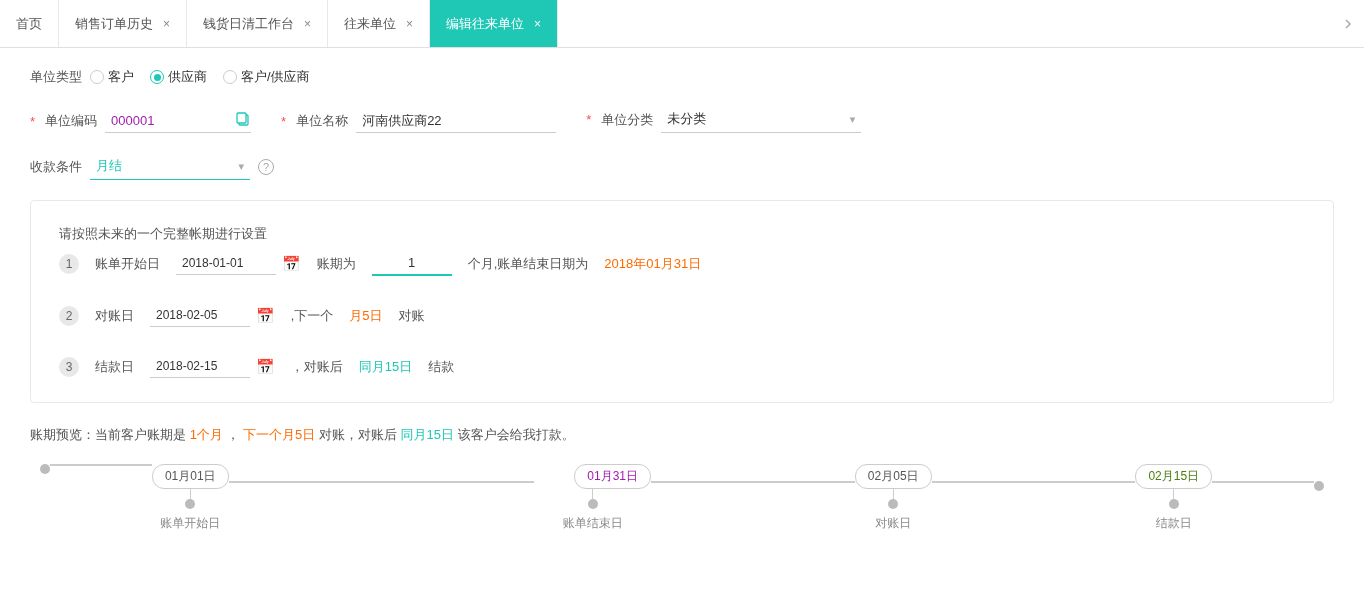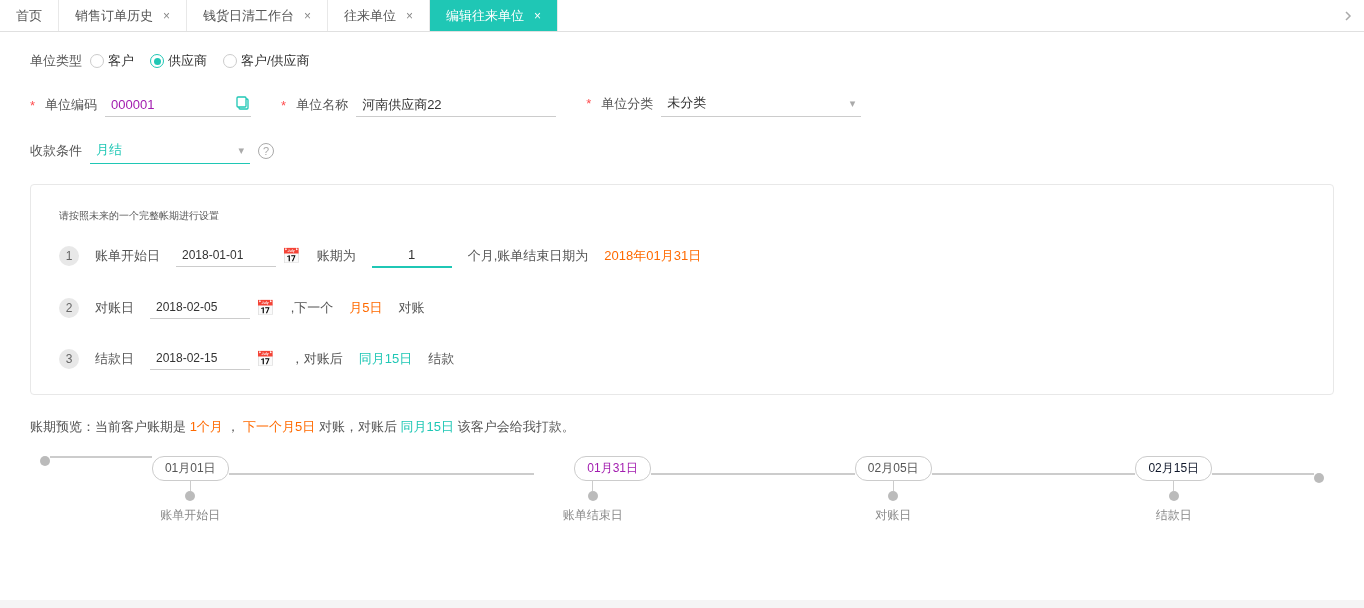--- a/index.html
+++ b/index.html
@@ -4,21 +4,21 @@
   <style>
     * { box-sizing: border-box; margin: 0; padding: 0; }
     body { font-family: 'Microsoft YaHei', Arial, sans-serif; font-size: 13px; background: #f5f5f5; color: #333; }
 
     
     .tab-bar {
       display: flex;
       align-items: stretch;
       background: #fff;
       border-bottom: 1px solid #e0e0e0;
-      height: 32px;
+      height: 48px;
       padding: 0 0;
     }
     .tab-item {
       display: flex;
       align-items: center;
       padding: 0 16px;
       cursor: pointer;
       font-size: 13px;
       color: #555;
       border-right: 1px solid #e8e8e8;
@@ -171,23 +171,23 @@
     }
 
     
     .card-box {
       border: 1px solid #e8e8e8;
       border-radius: 4px;
       padding: 24px 28px;
       margin-bottom: 20px;
     }
     .card-title {
-      font-size: 10px;
+      font-size: 13px;
       color: #555;
-      margin-bottom: 20px;
+      margin-bottom: 8px;
     }
 
     
     .account-row {
       display: flex;
       align-items: center;
       margin-bottom: 28px;
       gap: 16px;
     }
     .row-num {
@@ -428,21 +428,21 @@
         <div style="width:1px;height:10px;background:#ccc;"></div>
         <div style="width:10px;height:10px;border-radius:50%;background:#bbb;"></div>
         <div style="font-size:12px;color:#888;margin-top:6px;white-space:nowrap;">对账日</div>
       </div>
 
       <div style="flex:2;display:flex;flex-direction:column;">
         <div style="height:5px;border-top:2px solid #ccc;margin-top:17px;"></div>
       </div>
 
       <div style="display:flex;flex-direction:column;align-items:center;">
-        <div style="border:1px solid #ccc;border-radius:12px;padding:3px 12px;font-size:12px;color:#0f172a;background:#fff;white-space:nowrap;">02月15日</div>
+        <div style="border:1px solid #ccc;border-radius:12px;padding:3px 12px;font-size:12px;color:#4d7c0f;background:#fff;white-space:nowrap;">02月15日</div>
         <div style="width:1px;height:10px;background:#ccc;"></div>
         <div style="width:10px;height:10px;border-radius:50%;background:#bbb;"></div>
         <div style="font-size:12px;color:#888;margin-top:6px;white-space:nowrap;">结款日</div>
       </div>
 
       <div style="flex:1;display:flex;flex-direction:column;">
         <div style="height:5px;border-top:2px solid #ccc;margin-top:17px;"></div>
       </div>
 
       <div style="display:flex;flex-direction:column;align-items:center;margin-top:17px;">

